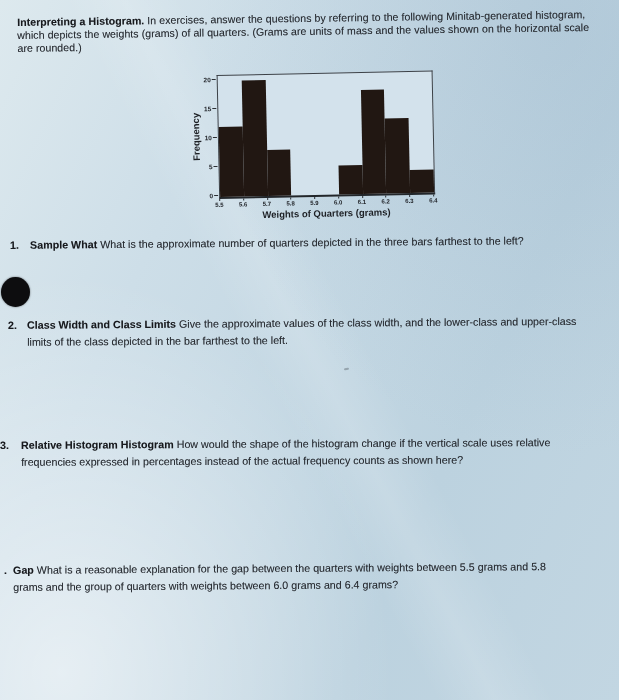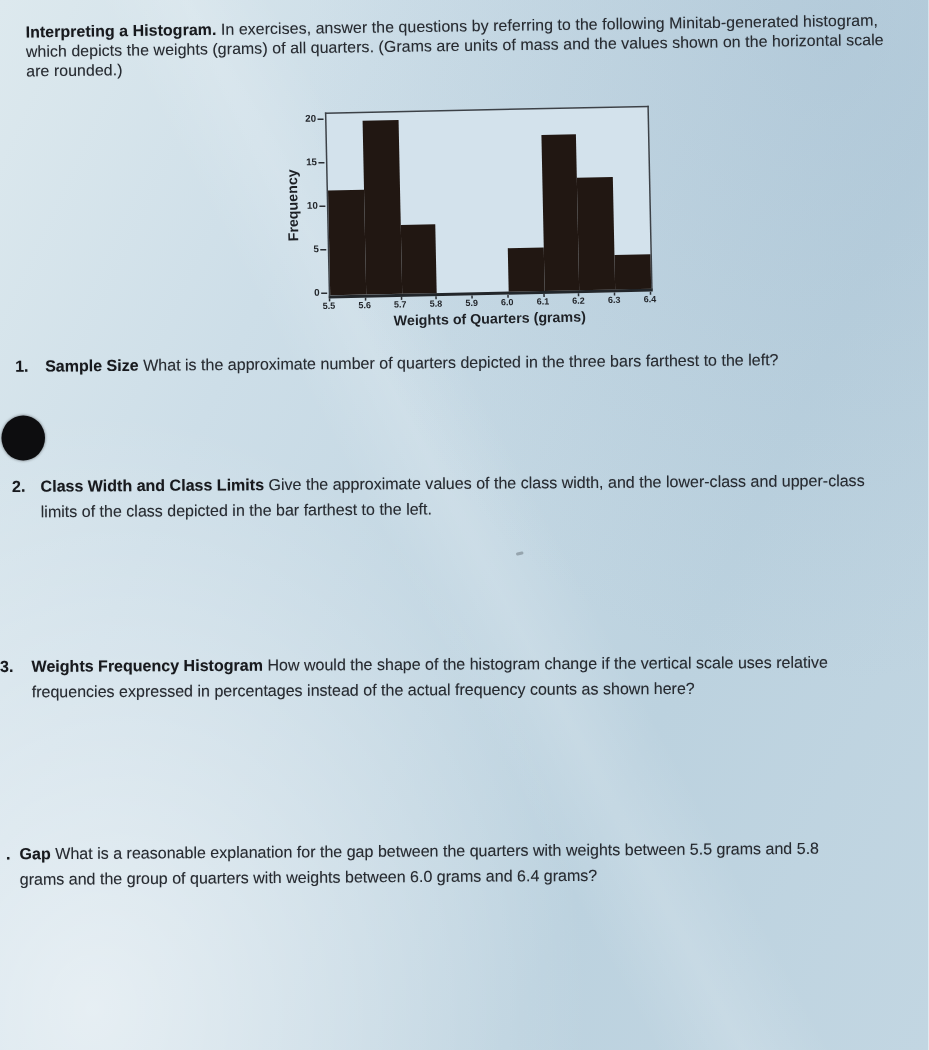--- a/index.html
+++ b/index.html
@@ -107,38 +107,38 @@
         <div class="xmark" style="left: 190.222px;"></div>
         <div class="xtick" style="left: 214px;">6.4</div>
         <div class="xmark" style="left: 214px;"></div>
       </div>
     <div class="xlab">Weights of Quarters (grams)</div>
   </div>
 
   <div class="question txt" style="top:237px;transform:rotate(-0.5deg);transform-origin:left top;">
     <span class="qnum" style="left:10px;">1.</span>
     <div class="qtext" style="left:30px;">
-      <span class="bold">Sample Size</span>
+      <span class="bold">Sample What</span>
       <span>What is the approximate number of quarters depicted in the three bars farthest to the left?</span>
     </div>
   </div>
 
   <div class="question txt" style="top:317px;transform:rotate(-0.4deg);transform-origin:left top;">
     <span class="qnum" style="left:8px;">2.</span>
     <div class="qtext" style="left:27px;">
       <span class="bold">Class Width and Class Limits</span>
       <span>Give the approximate values of the class width, and the lower-class and upper-class</span><br>
       <span>limits of the class depicted in the bar farthest to the left.</span>
     </div>
   </div>
 
   <div class="question txt" style="top:437px;transform:rotate(-0.3deg);transform-origin:left top;">
     <span class="qnum" style="left:0px;">3.</span>
     <div class="qtext" style="left:21px;">
-      <span class="bold">Weights Frequency Histogram</span>
+      <span class="bold">Relative Histogram Histogram</span>
       <span>How would the shape of the histogram change if the vertical scale uses relative</span><br>
       <span>frequencies expressed in percentages instead of the actual frequency counts as shown here?</span>
     </div>
   </div>
 
   <div class="question txt" style="top:562px;transform:rotate(-0.4deg);transform-origin:left top;">
     <span class="qnum" style="left:4px;">.</span>
     <div class="qtext" style="left:13px;">
       <span class="bold">Gap</span>
       <span>What is a reasonable explanation for the gap between the quarters with weights between 5.5 grams and 5.8</span><br>

